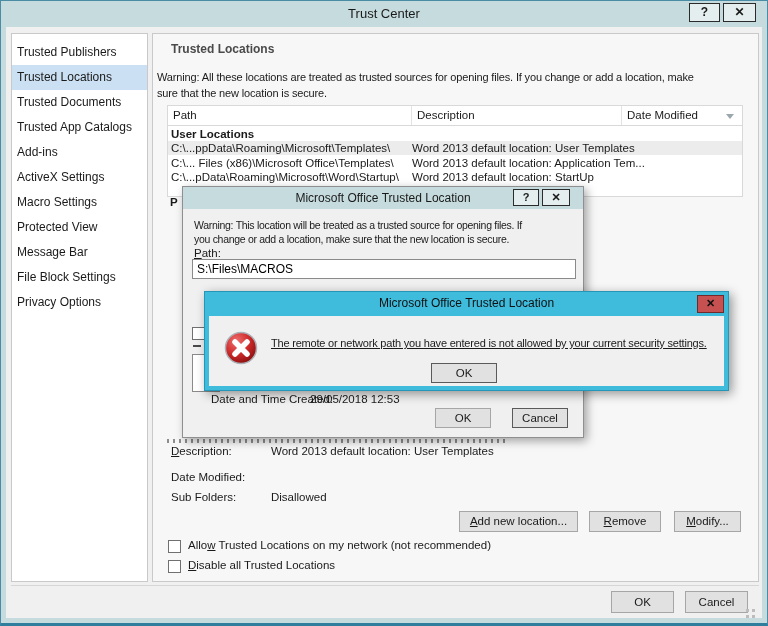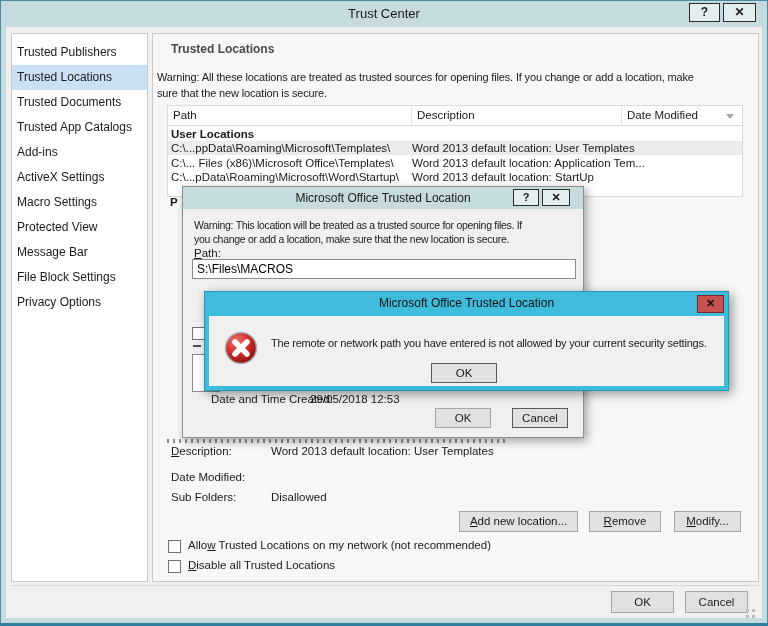--- a/index.html
+++ b/index.html
@@ -59,21 +59,21 @@
   .frag-cb{left:9px;top:140px;}
   .frag-line{left:10px;top:158px;width:8px;height:2px;background:#4a4a4a;}
   .frag-ta{left:9px;top:167px;width:28px;height:38px;background:#fff;border:1px solid #8a8a8a;}
   
   .dlg2{left:203px;top:290px;width:525px;height:100px;background:#3fbbdc;border:1px solid #2696b6;
         box-shadow:3px 3px 10px rgba(0,0,0,.4);z-index:20;}
   .dlg2 .etitle{left:0;right:0;top:0;height:24px;text-align:center;font-size:12px;line-height:23px;color:#111;}
   .eclose{right:4px;top:3px;width:27px;height:18px;background:#c75050;border:1px solid #6f2b2b;
           font-weight:bold;font-size:11px;line-height:15px;text-align:center;color:#111;cursor:default;}
   .ebody{left:4px;right:4px;top:24px;bottom:4px;background:#f0f0f0;}
-  .emsg{left:62px;top:21px;font-size:11px;letter-spacing:-0.2px;white-space:nowrap;}
+  .emsg{left:62px;top:21px;font-size:11px;letter-spacing:-0.2px;white-space:nowrap;text-decoration:underline;}
   .eok{left:222px;top:47px;width:66px;height:20px;}
 </style>
 </head>
 <body>
 
 <div id="root">
 
   <div class="abs titlebar">
     <span>Trust Center</span>
   </div>

